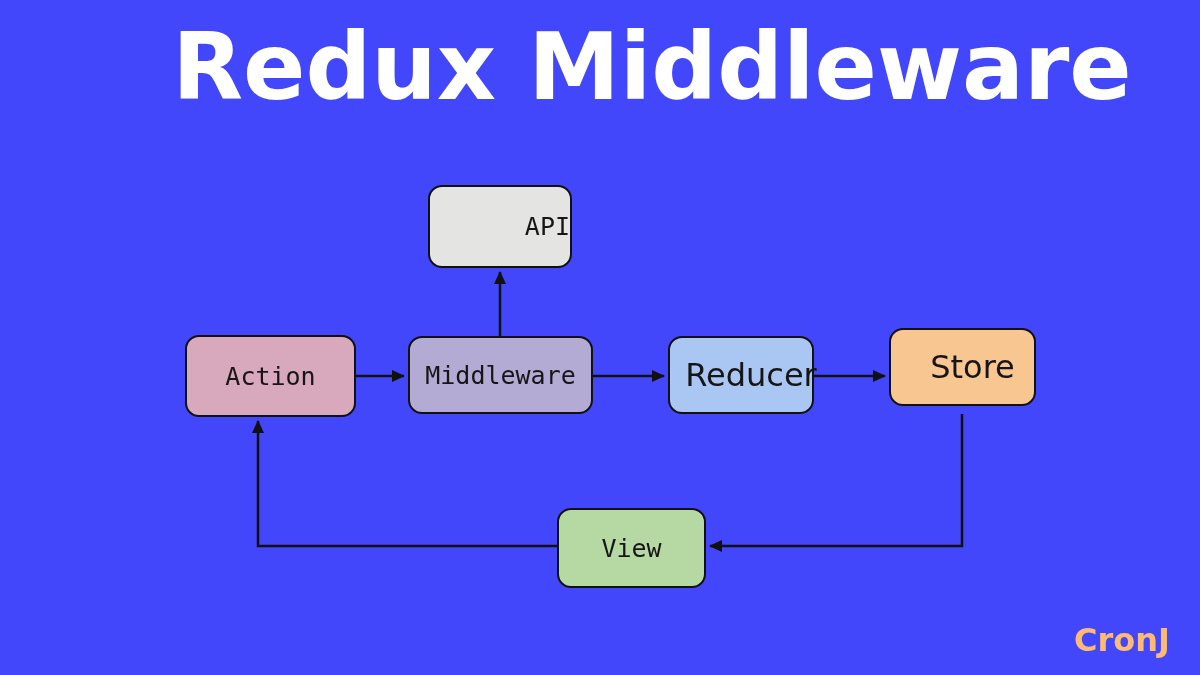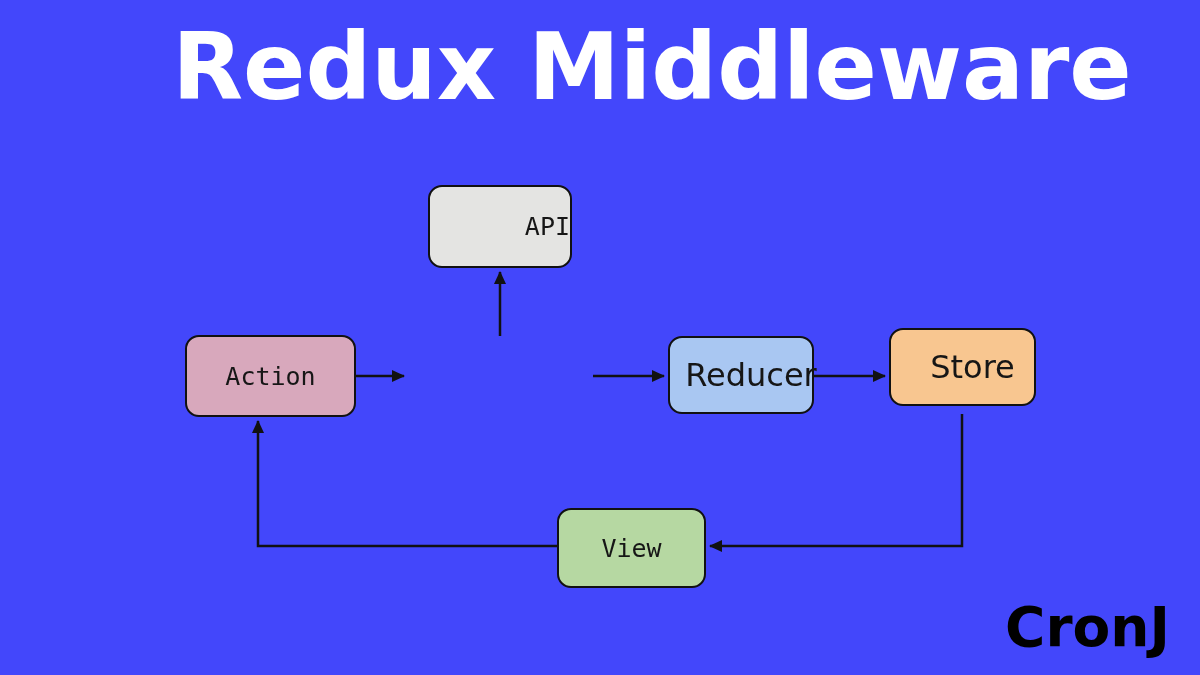--- a/index.html
+++ b/index.html
@@ -58,22 +58,22 @@
   #node-middleware { left: 408px; top: 336px; width: 185px; height: 78px; }
   #node-reducer    { left: 668px; top: 336px; width: 146px; height: 78px; }
   #node-store      { left: 889px; top: 328px; width: 147px; height: 78px; }
   #node-view       { left: 557px; top: 508px; width: 149px; height: 80px; }
   .watermark {
     position: absolute;
     right: 30px;
     bottom: 16px;
     font-family: "DejaVu Sans", sans-serif;
     font-weight: bold;
-    font-size: 55px;
-    color: #000000;
+    font-size: 32px;
+    color: #fdba74;
   }
 </style>
 </head>
 <body>
 
 <div class="stage" style="background-color: rgb(67, 71, 251);">
 
   <div class="title">Redux Middleware</div>
 
   <svg class="edges" width="1200" height="675" viewBox="0 0 1200 675" aria-hidden="true">
@@ -91,20 +91,23 @@
   </svg>
 
   <div class="node" id="node-api" style="background-color: rgb(228, 228, 226);">
     <span>API</span>
   </div>
 
   <div class="node" id="node-action" style="background-color: rgb(216, 168, 188);">
     <span>Action</span>
   </div>
 
+  <div class="node" id="node-middleware" style="background-color: rgb(180, 171, 212);">
+    <span>Middleware</span>
+  </div>
 
   <div class="node sans" id="node-reducer" style="background-color: rgb(169, 199, 242);">
     <span>Reducer</span>
   </div>
 
   <div class="node sans" id="node-store" style="background-color: rgb(248, 198, 144);">
     <span>Store</span>
   </div>
 
   <div class="node" id="node-view" style="background-color: rgb(182, 216, 162);">

